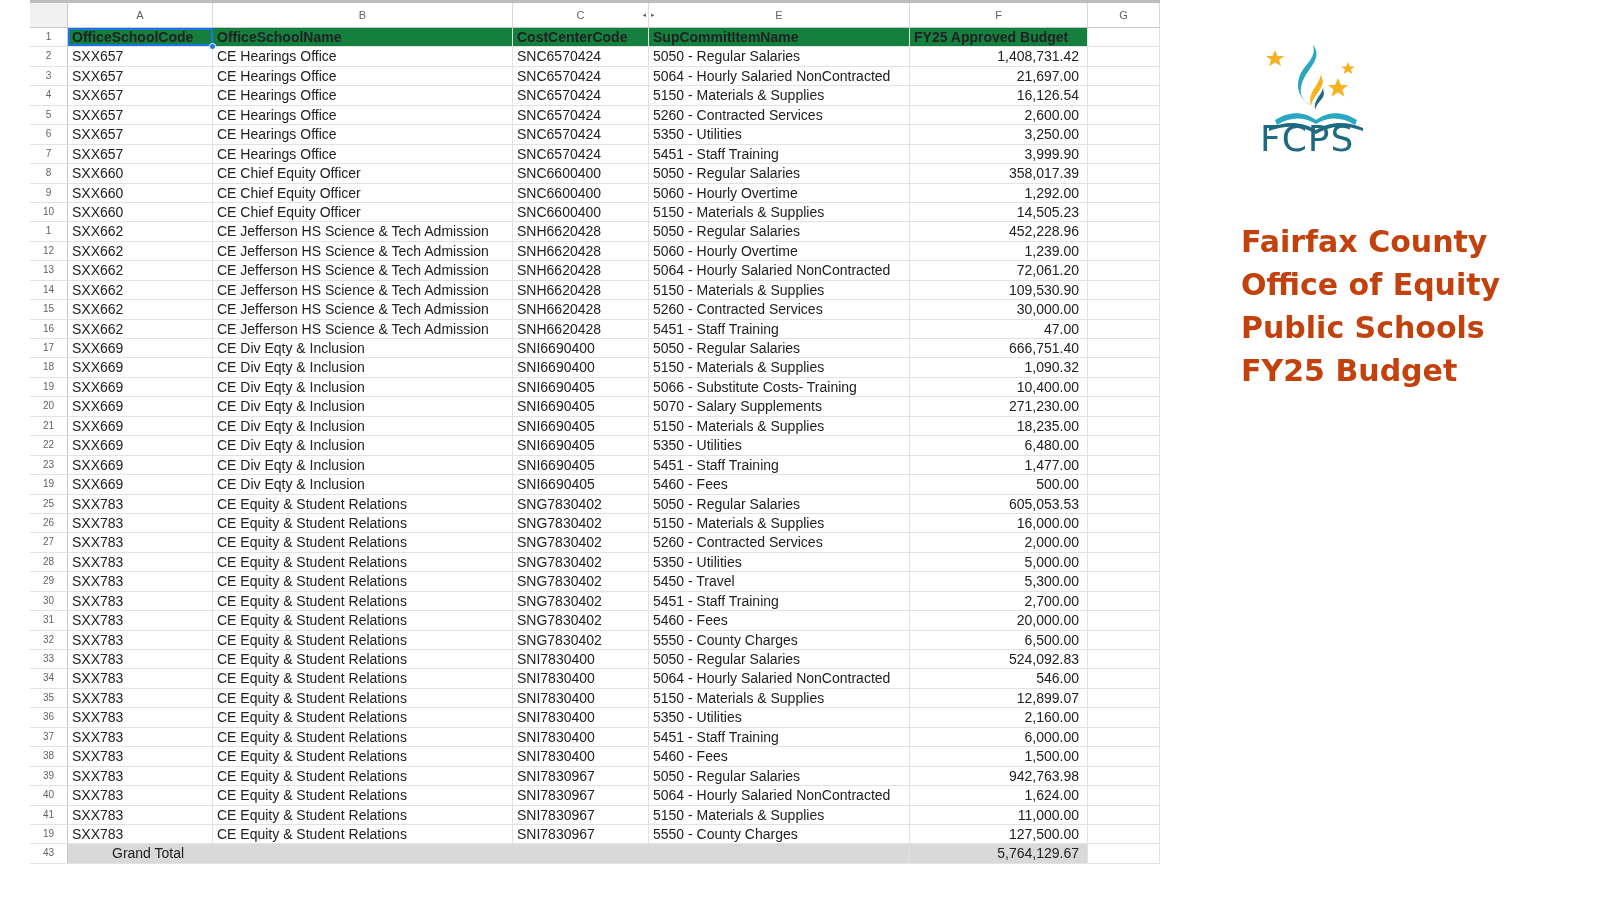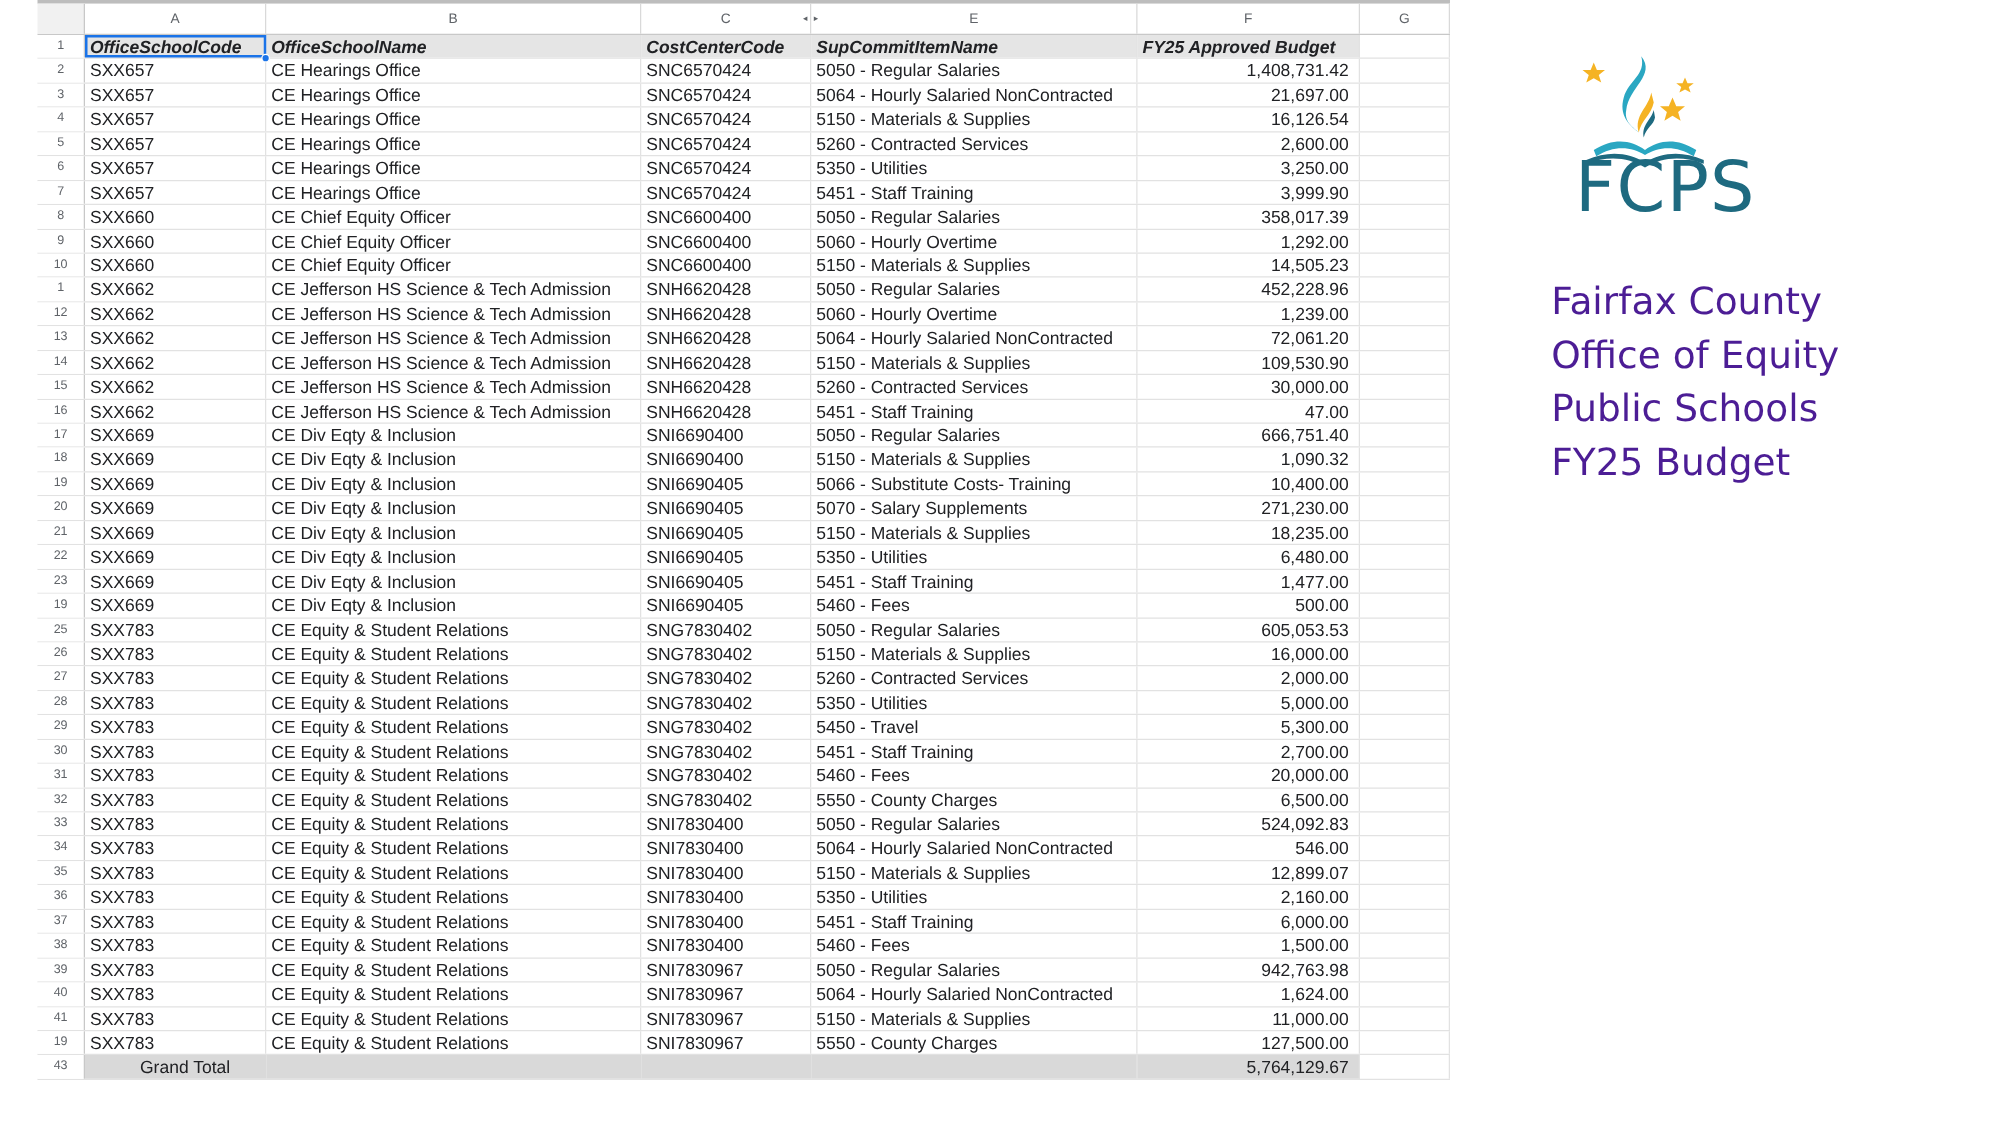--- a/index.html
+++ b/index.html
@@ -25,48 +25,48 @@
   .row { display: flex; height: 19.45px; border-bottom: 1px solid #e2e2e2; }
   .cell {
     border-right: 1px solid #e2e2e2; font-size: 14px; color: #202124;
     line-height: 18px; padding: 0 4px; white-space: nowrap; overflow: hidden;
   }
   .rn {
     font-size: 10px; color: #5f6368; text-align: center; background: #fff;
     border-right: 1px solid #c8c8c8; padding: 0;
   }
   .num { text-align: right; padding-right: 8px; }
-  .row.header .cell:not(.rn):not(.w-g) { background: #e5e5e5; font-weight: bold; font-style: italic; }
+  .row.header .cell:not(.rn):not(.w-g) { background: #15803d; font-weight: bold; }
   .row.total .cell:not(.rn):not(.w-g) { background: #d9d9d9; padding-left: 44px; }
   .row.total .cell.merged-blank { border-right: none; }
   .selected { outline: 2px solid #1a73e8; outline-offset: -2px; position: relative; }
   .sel-handle {
     position: absolute; right: -4px; bottom: -4px; width: 7px; height: 7px;
     background: #1a73e8; border-radius: 50%; border: 1px solid #fff; z-index: 2;
   }
   .row.header .cell.selected { overflow: visible; }
 
   .w-rn { width: 38px; flex: none; }
   .w-a { width: 145px; flex: none; }
   .w-b { width: 300px; flex: none; }
   .w-c { width: 136px; flex: none; }
   .w-e { width: 261px; flex: none; }
   .w-f { width: 178px; flex: none; }
   .w-g { width: 72px; flex: none; }
 
   .brand { position: absolute; left: 1200px; top: 0; width: 400px; height: 900px; }
   .logo { position: absolute; left: 55px; top: 40px; width: 140px; height: 140px; }
   .logo-text {
-    position: absolute; left: 60px; top: 118px; font-size: 56px; color: #1e6a80;
+    position: absolute; left: 60px; top: 118px; font-size: 36px; color: #1e6a80;
     letter-spacing: 1px; font-family: "DejaVu Sans", sans-serif; font-weight: normal;
   }
   .title-block { position: absolute; left: 41px; top: 220px; }
   .title-line {
-    font-family: "DejaVu Sans", sans-serif; font-weight: normal; font-size: 30px;
-    color: #4c1d95; line-height: 43px; display: block;
+    font-family: "DejaVu Sans", sans-serif; font-weight: bold; font-size: 30px;
+    color: #c2410c; line-height: 43px; display: block;
   }
 </style>
 </head>
 <body>
 
 <div class="sheet">
   <div class="col-headers">
     <div class="ch corner w-rn"></div>
     <div class="ch w-a">A</div>
     <div class="ch w-b">B</div>

